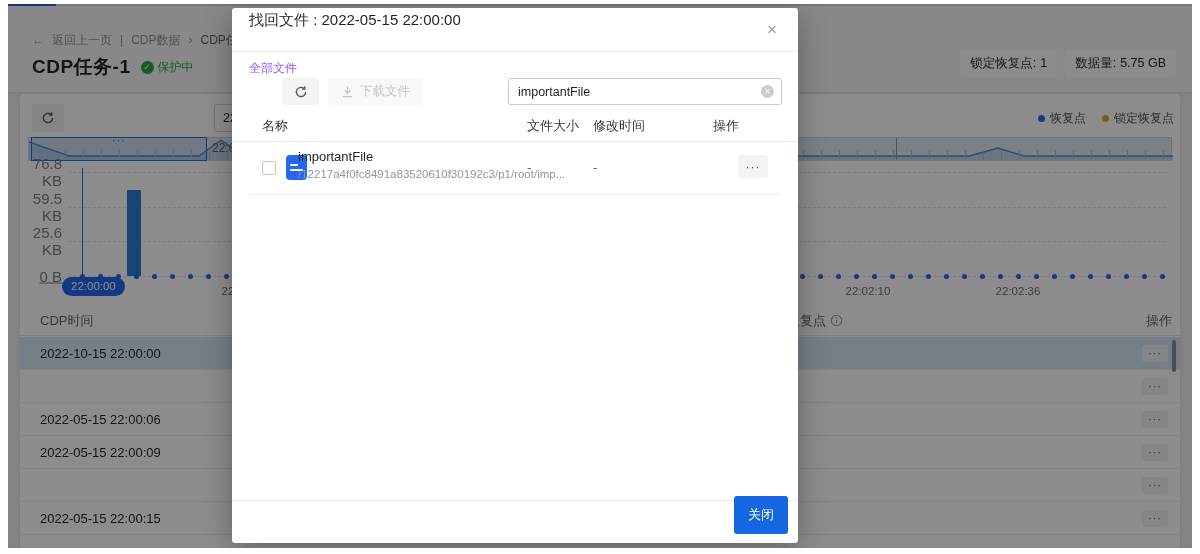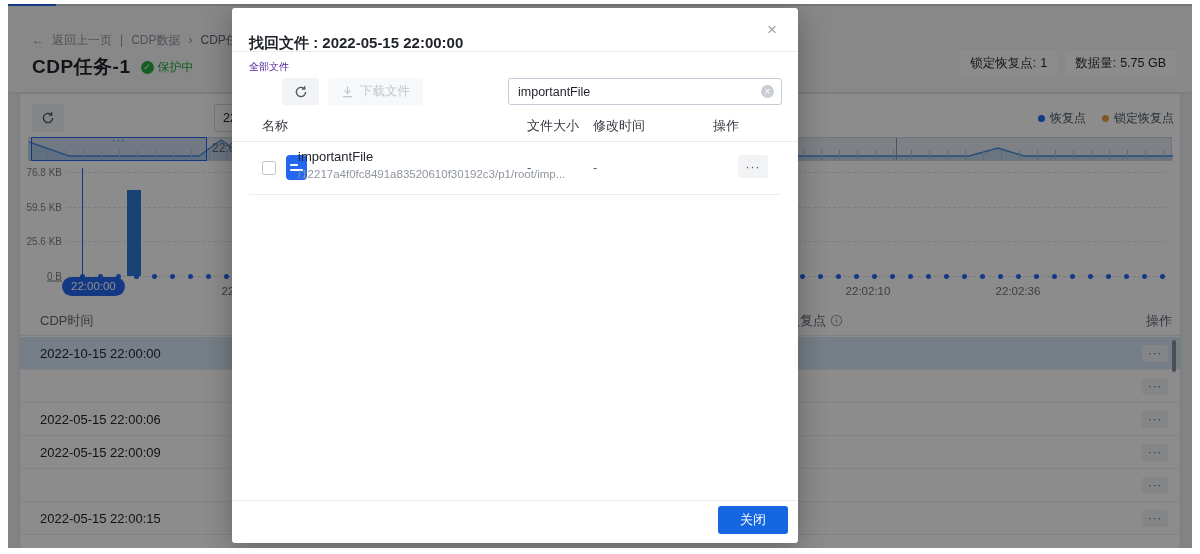--- a/index.html
+++ b/index.html
@@ -39,65 +39,65 @@
   .brush { position:absolute; left:20px; top:133px; width:1144px; height:24px; background:#e3eaf2; border:1px solid #ccd6e2; }
   .brush svg { position:absolute; left:0; bottom:0; }
   .brush-tick { position:absolute; bottom:0; width:1px; height:10px; background:#b3bfcd; }
   .brush-marker { position:absolute; top:0; width:1px; height:100%; background:#8d97a5; }
   .brush-sel { position:absolute; left:2px; top:-1px; width:176px; height:24px; border:1px solid #2468f2; background:rgba(36,104,242,.10); cursor:grab; }
   .brush-handle { position:absolute; left:50%; top:-3px; transform:translateX(-50%); color:#2468f2; font-size:11px; letter-spacing:1px; line-height:10px; }
   .brush-label { position:absolute; left:204px; top:137px; font-size:12px; color:#5f6673; }
 
   
   .gridline { position:absolute; left:60px; width:1098px; border-top:1px dashed #e2e4e9; }
-  .ylab { position:absolute; width:44px; text-align:right; font-size:10px; color:#7a808a; transform:translateY(-50%); }
+  .ylab { position:absolute; width:44px; text-align:right; font-size:15px; color:#7a808a; transform:translateY(-50%); }
   .cursor-line { position:absolute; left:74px; top:164px; width:1px; height:108px; background:#2468f2; }
   .bar { position:absolute; background:#2f7bd8; }
   .dot { position:absolute; width:5px; height:5px; border-radius:50%; background:#2468f2; cursor:pointer; }
   .xlab { position:absolute; top:281px; transform:translateX(-50%); font-size:11.5px; color:#6b717b; white-space:nowrap; }
   .cursor-pill { position:absolute; left:54px; top:273px; height:19px; padding:0 9px; background:#2468f2; border-radius:10px; color:#fff; font-size:11.5px; line-height:19px; cursor:pointer; }
 
   
   .bg-thead { position:absolute; left:12px; top:300px; width:1160px; height:32px; border-bottom:1px solid #e6e9ed; font-size:13px; color:#5f6673; }
   .bg-th { position:absolute; top:8px; }
   .bg-row { position:absolute; left:12px; width:1160px; height:33px; border-bottom:1px solid #eceef2; font-size:13px; color:#23262c; cursor:pointer; }
   .bg-row .t { position:absolute; left:20px; top:0; line-height:33px; }
   .more-btn { position:absolute; left:1122px; top:8px; width:26px; height:17px; background:#f1f3f5; border:none; border-radius:3px; color:#4e5969; font-size:11px; line-height:13px; letter-spacing:1px; cursor:pointer; }
   .row-selected { background:#d8e7f6; }
   .scroll-thumb { position:absolute; left:1164px; top:336px; width:4px; height:32px; border-radius:2px; background:#878d96; }
   .info-i { display:inline-block; vertical-align:-2px; margin-left:4px; }
 
   
   .dim { position:absolute; inset:0; background:rgba(0,0,0,.45); z-index:5; }
   .modal { position:absolute; left:224px; top:4px; width:566px; height:535px; background:#fff; border-radius:3px; box-shadow:0 6px 30px rgba(0,0,0,.3); z-index:10; }
   .m-header { position:absolute; left:0; top:0; width:100%; height:44px; border-bottom:1px solid #ebedf0; }
-  .m-title { position:absolute; left:17px; top:26px; font-size:15px; font-weight:bold; color:#1f2329;text-align:right; }
+  .m-title { position:absolute; left:17px; top:3px; font-size:15px; font-weight:normal; color:#1f2329;text-align:right; }
   .m-close { position:absolute; right:14px; top:10px; width:24px; height:24px; border:none; background:transparent; color:#9aa0a8; font-size:17px; cursor:pointer; }
-  .m-section { position:absolute; left:17px; top:52px; font-size:10px; color:#4c1d95; }
+  .m-section { position:absolute; left:17px; top:52px; font-size:12px; color:#8b5cf6; }
   .m-refresh { position:absolute; left:50px; top:70px; width:37px; height:27px; background:#f1f3f5; border:none; border-radius:3px; color:#4e5969; display:flex; align-items:center; justify-content:center; cursor:pointer; }
   .m-download { position:absolute; left:96px; top:70px; height:27px; padding:0 13px; background:#f7f8fa; border:none; border-radius:3px; color:#c3c7cc; font-size:12.5px; display:flex; align-items:center; gap:6px; cursor:not-allowed; }
   .m-search { position:absolute; left:276px; top:70px; width:274px; height:27px; border:1px solid #c2cbd6; border-radius:3px; background:#fff; }
   .m-search input { position:absolute; left:0; top:0; width:100%; height:100%; border:none; outline:none; background:transparent; padding:0 28px 0 9px; font-size:12.5px; color:#1f2329; font-family:inherit; }
   .m-clear { position:absolute; right:7px; top:6px; width:13px; height:13px; border:none; border-radius:50%; background:#c9ccd1; color:#fff; font-size:10px; line-height:12px; text-align:center; padding:0; cursor:pointer; }
   .m-thead { position:absolute; left:0; top:100px; width:100%; height:34px; border-bottom:1px solid #e8eaee; font-size:13px; color:#33373d; }
   .m-th { position:absolute; top:9px; }
   .m-rowline { position:absolute; left:17px; top:186px; width:532px; border-top:1px solid #eceef2; }
   .m-row { position:absolute; left:0; top:134px; width:100%; height:52px; font-size:13px; color:#23262c; }
   .m-check { position:absolute; left:30px; top:19px; width:14px; height:14px; border:1px solid #c4c8ce; border-radius:2px; background:#fff; cursor:pointer; }
   .file-icon { position:absolute; left:54px; top:13px; width:21px; height:25px; background:#2468f2; border-radius:4px; }
   .file-icon i { position:absolute; left:4px; height:2px; background:#fff; border-radius:1px; }
   .file-icon i.l1 { top:9px; width:8px; }
   .file-icon i.l2 { top:14px; width:13px; }
   .m-name { position:absolute; left:66px; top:7px; color:#23262c; }
   .m-path { position:absolute; left:66px; top:26px; font-size:11.5px; color:#8f959e; }
   .m-dash1 { position:absolute; left:295px; top:18px; color:#4e5969; }
   .m-dash2 { position:absolute; left:361px; top:18px; color:#4e5969; }
   .m-more { position:absolute; left:506px; top:13px; width:30px; height:23px; background:#f1f3f5; border:none; border-radius:3px; color:#4e5969; font-size:12px; letter-spacing:1px; cursor:pointer; }
   .m-footline { position:absolute; left:0; top:492px; width:100%; border-top:1px solid #ebedf0; }
-  .m-closebtn { position:absolute; right:10px; bottom:9px; height:28px; padding:0 22px; background:#1467e0; border:none; border-radius:3px; color:#fff; font-size:13px; cursor:pointer; }
+  .m-closebtn { position:absolute; right:10px; bottom:9px; height:38px; padding:0 14px; background:#1467e0; border:none; border-radius:3px; color:#fff; font-size:13px; cursor:pointer; }
   svg.icon { display:block; }
 </style>
 </head>
 <body>
 
 <div class="frame">
   <div class="page">
 
     <div class="topline">
       <div class="topline-fill"></div>

